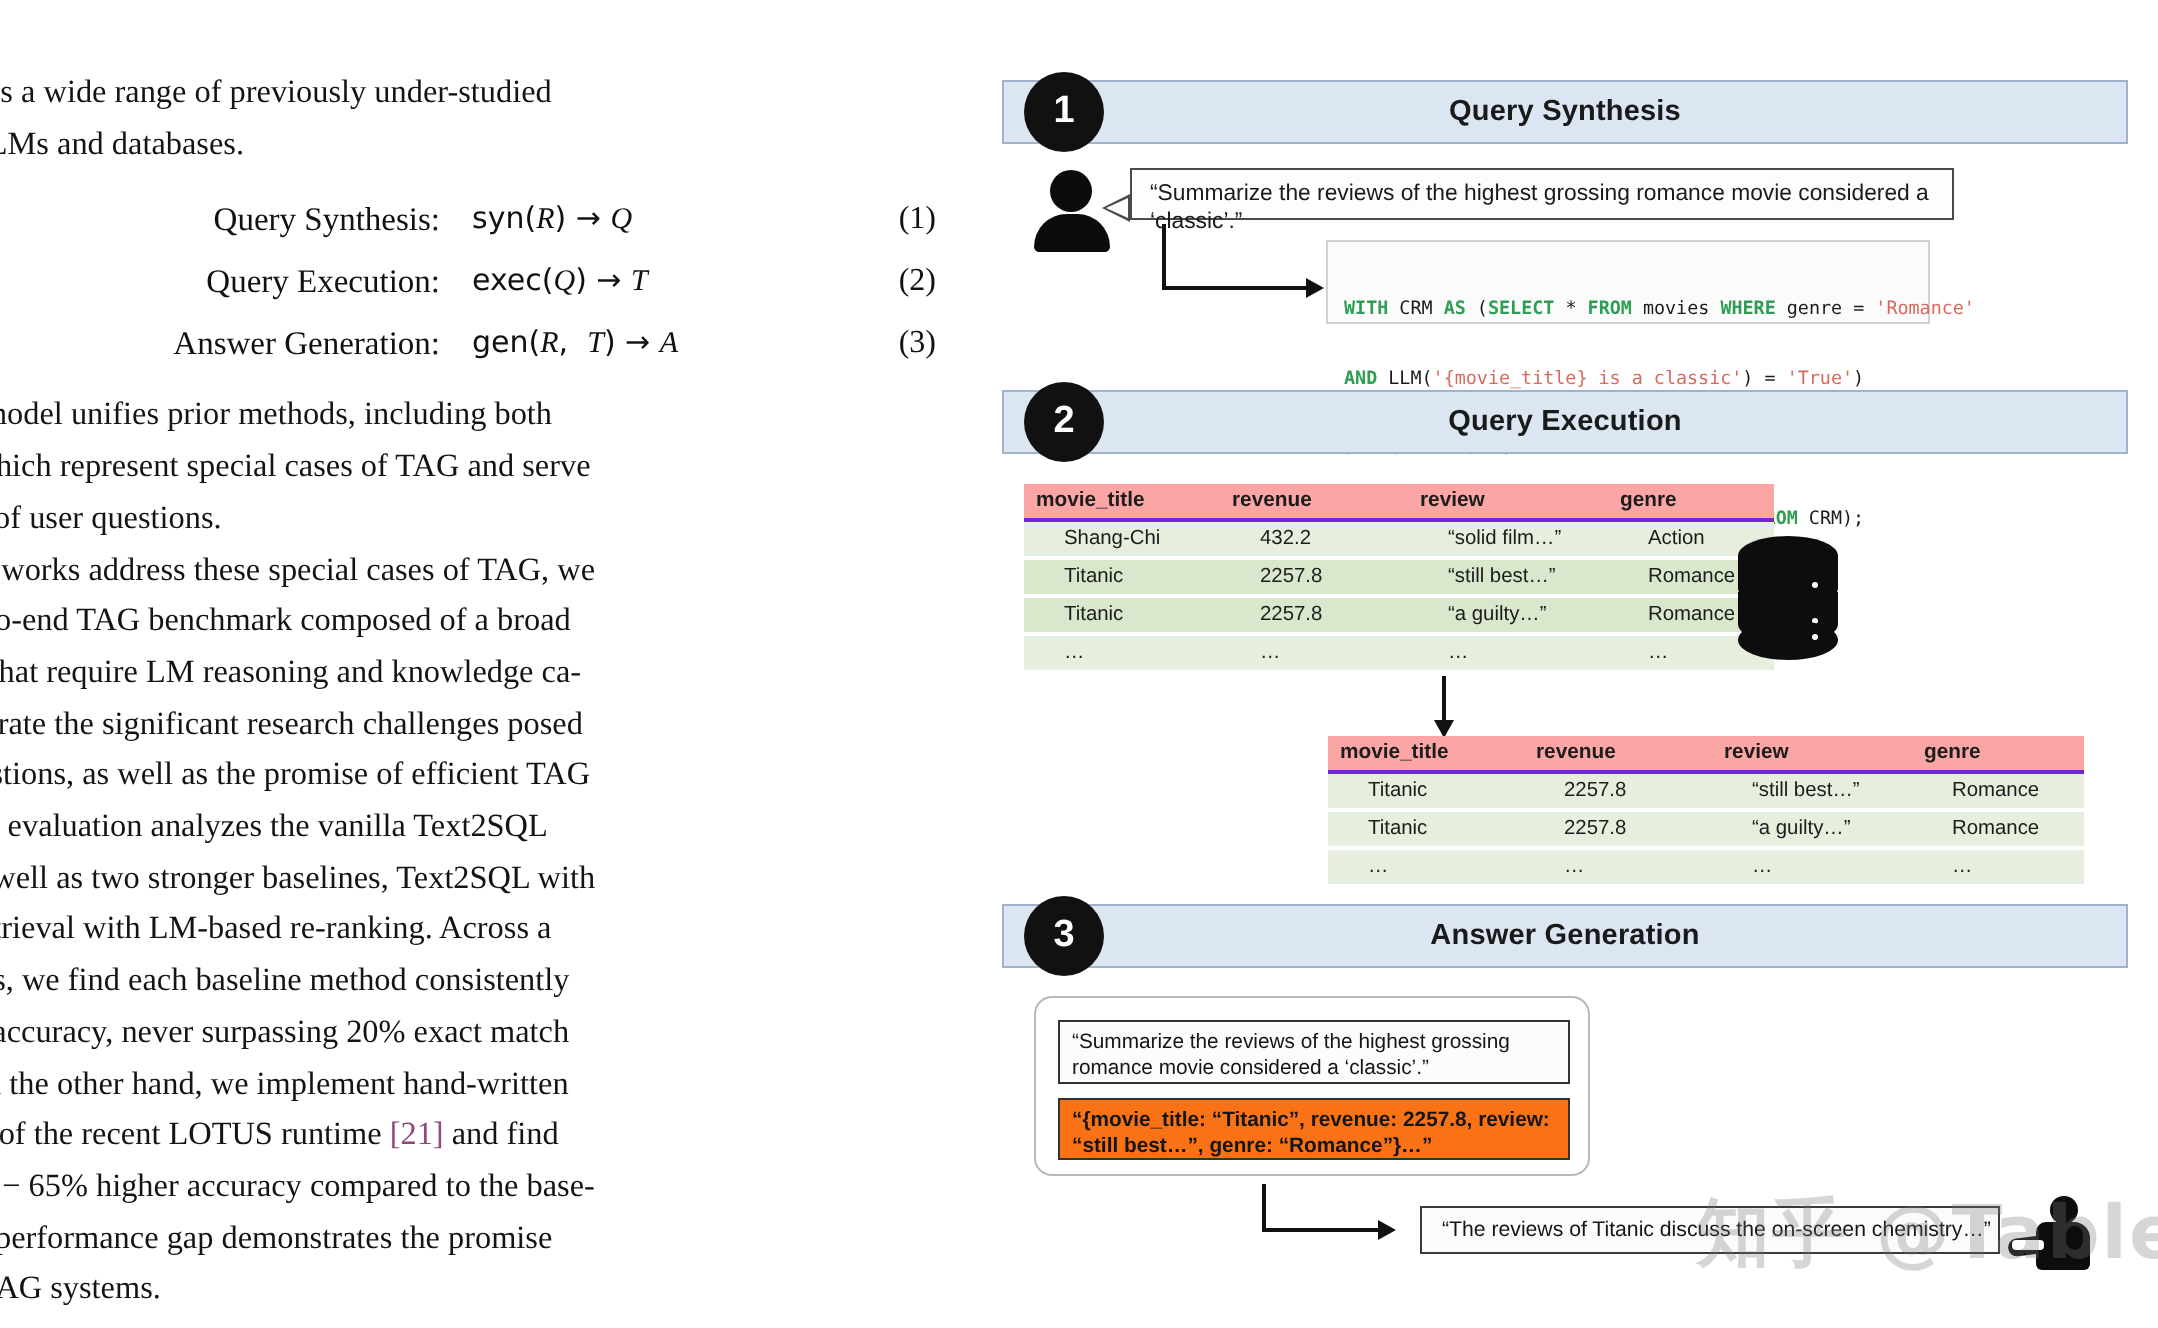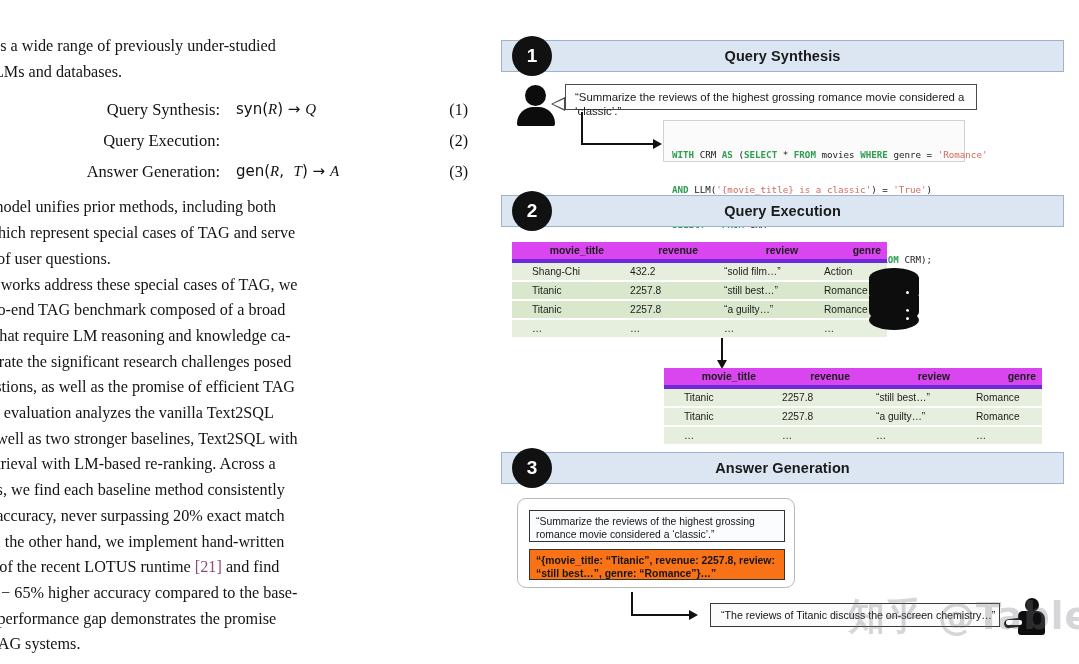--- a/index.html
+++ b/index.html
@@ -224,25 +224,25 @@
 
   
   .dtable {
     position: absolute;
     border-collapse: collapse;
     font-size: 10.2px;
     color: #1c1c1c;
     table-layout: fixed;
   }
   .dtable th {
-    background: #d946ef;
+    background: #fca5a5;
     font-weight: bold;
-    text-align: right;
+    text-align: left;
     padding: 3px 6px;
-    border-bottom: 4px solid #6d28d9;
+    border-bottom: 2px solid #6d28d9;
     font-size: 10.4px;
   }
   .dtable td {
     padding: 3px 20px;
     text-align: left;
     border-bottom: 2px solid #ffffff;
   }
   .dtable tr.r-odd  td { background: #e6efde; }
   .dtable tr.r-even td { background: #d9e8cc; }
 
@@ -359,20 +359,21 @@
     </div>
 
     <div class="eqblock">
       <div class="eqrow">
         <span class="eq-label">Query Synthesis:</span>
         <span class="eq-body">syn(<i class="it">R</i>) → <i class="it">Q</i></span>
         <span class="eq-num">(1)</span>
       </div>
       <div class="eqrow">
         <span class="eq-label">Query Execution:</span>
+        <span class="eq-body">exec(<i class="it">Q</i>) → <i class="it">T</i></span>
         <span class="eq-num">(2)</span>
       </div>
       <div class="eqrow">
         <span class="eq-label">Answer Generation:</span>
         <span class="eq-body">gen(<i class="it">R</i>,&nbsp; <i class="it">T</i>) → <i class="it">A</i></span>
         <span class="eq-num">(3)</span>
       </div>
     </div>
 
     <div class="para">

